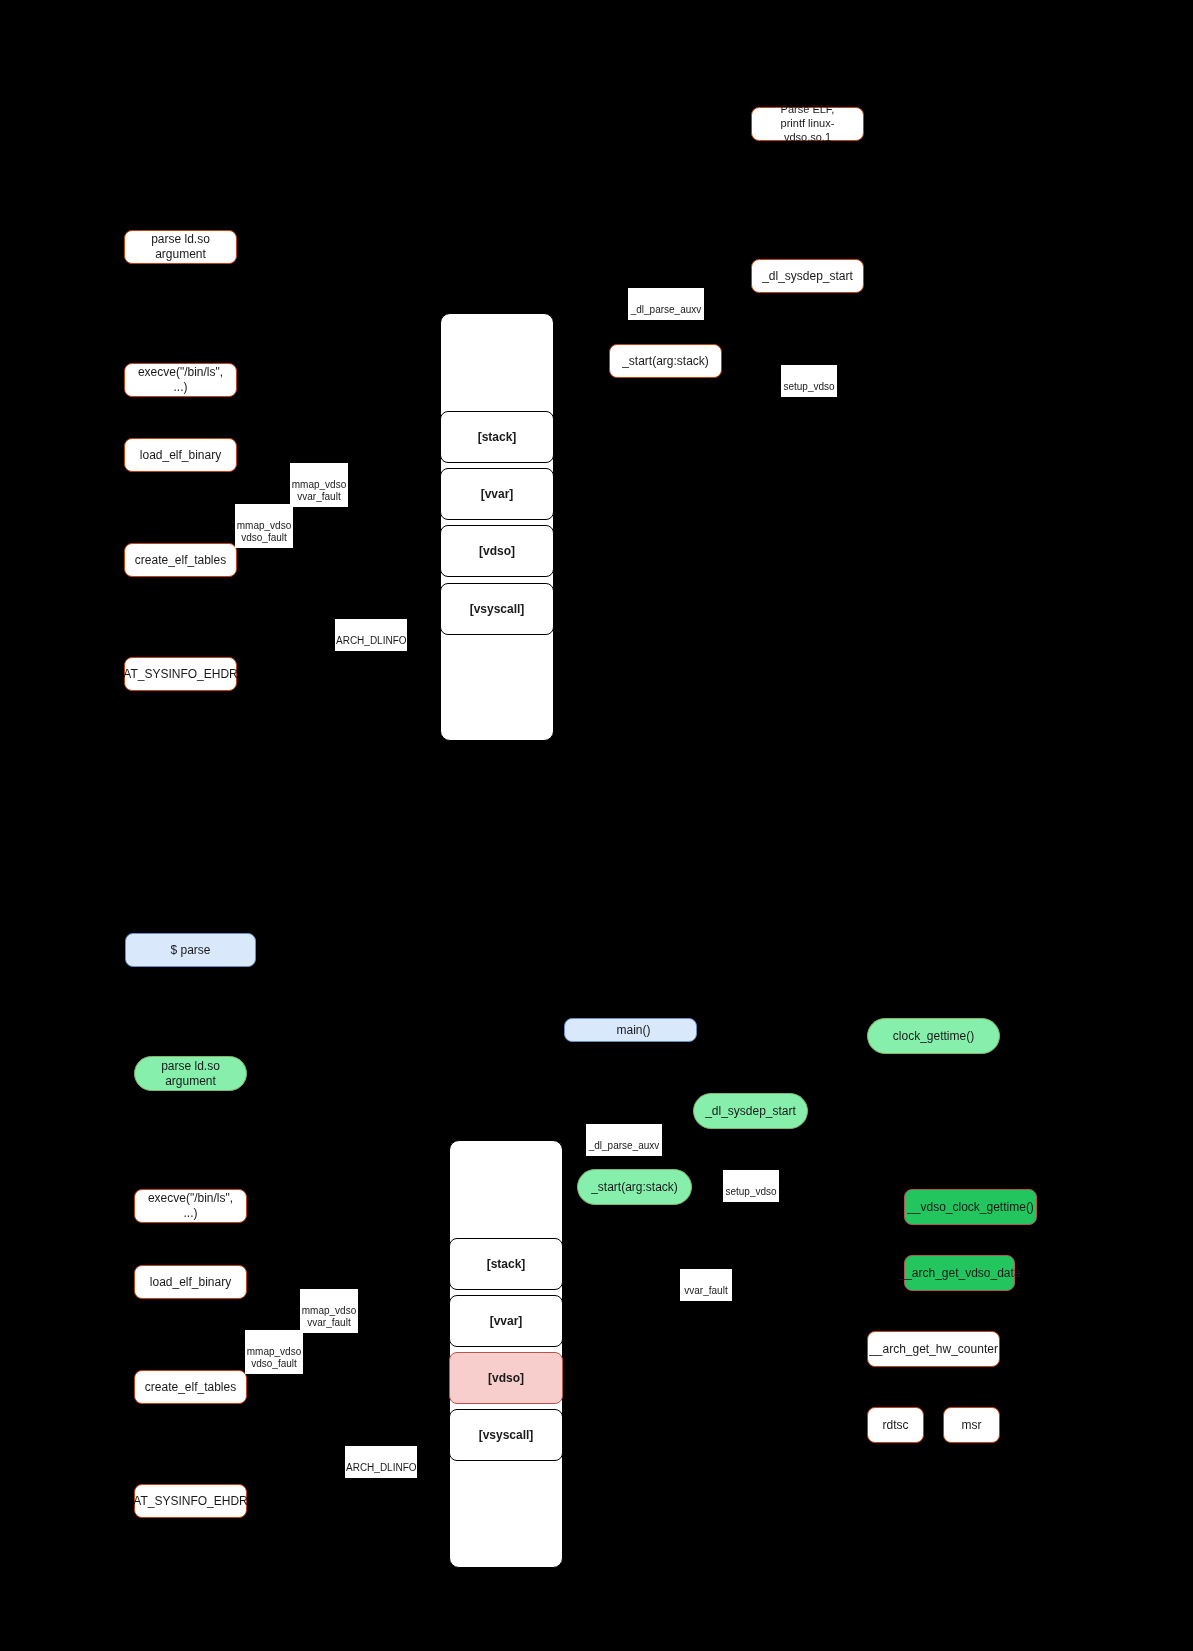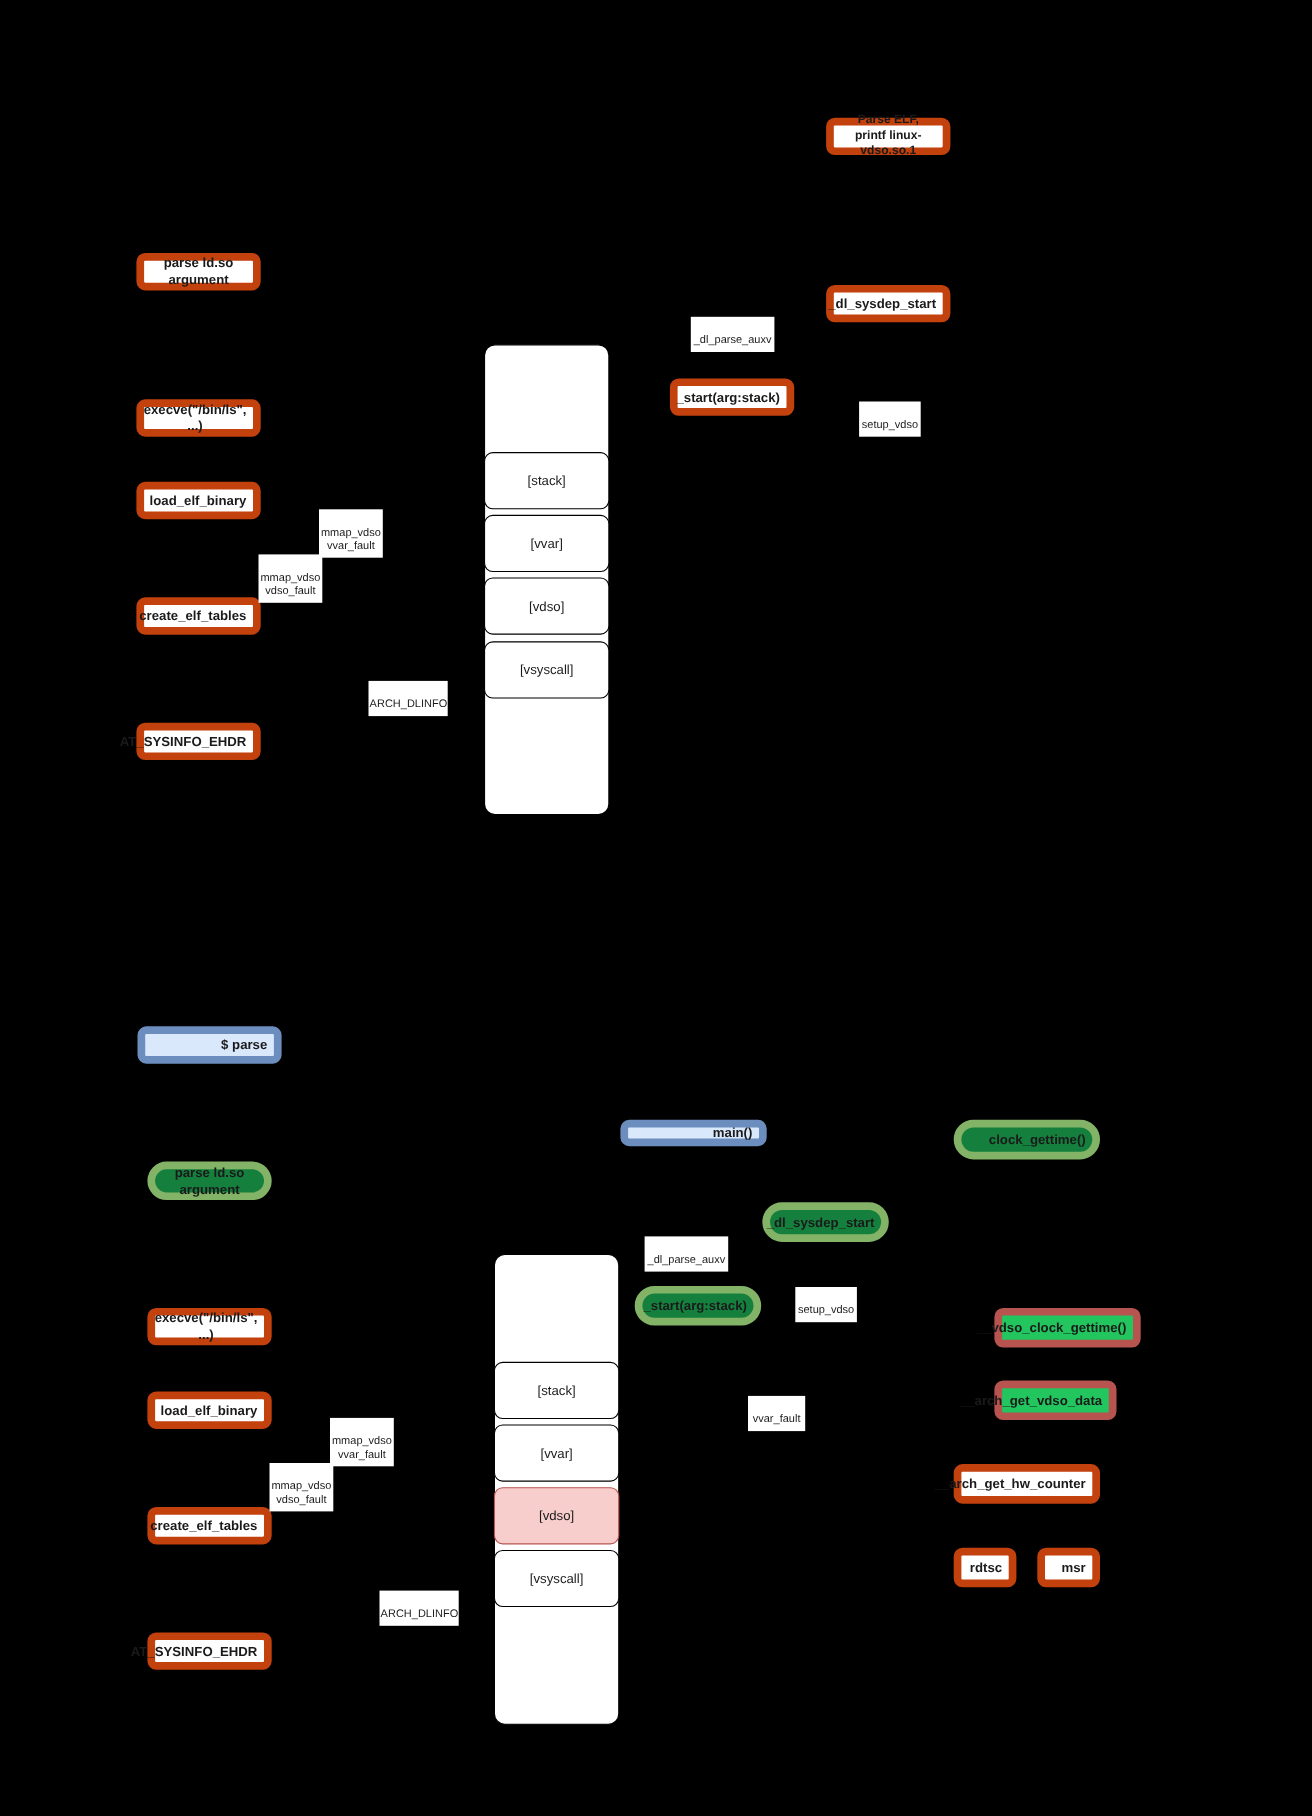--- a/index.html
+++ b/index.html
@@ -18,38 +18,37 @@
     position: absolute;
     left: 0; top: 0;
     width: 1193px;
     height: 1651px;
   }
   .node {
     position: absolute;
     box-sizing: border-box;
     display: flex;
     align-items: center;
-    justify-content: flex-end;
+    justify-content: center;
     text-align: center;
     border-radius: 8px;
-    border: 7px solid #c2410c;
+    border: 1px solid #c2410c;
     background: #ffffff;
     color: #1a1a1a;
     font-size: 12px;
     line-height: 1.25;
     padding: 2px 6px;
     white-space: pre-line;
-    font-weight: bold;
   }
   .node.blue {
     background: #dae8fc;
     border-color: #6c8ebf;
   }
   .node.green {
-    background: #15803d;
+    background: #86efac;
     border-color: #82b366;
     border-radius: 18px;
   }
   .node.red {
     background: #22c55e;
     border-color: #b85450;
     margin-left: 37px;
   }
   .mem-outer {
     position: absolute;
@@ -62,20 +61,21 @@
     position: absolute;
     box-sizing: border-box;
     background: #ffffff;
     border: 1px solid #000000;
     border-radius: 8px;
     display: flex;
     align-items: center;
     justify-content: center;
     font-size: 12px;
     color: #1a1a1a;
+    font-weight: bold;
   }
   .mem-seg.red {
     background: #f8cecc;
     border-color: #b85450;
   }
   .elabel {
     position: absolute;
     box-sizing: border-box;
     background: #ffffff;
     color: #1a1a1a;

